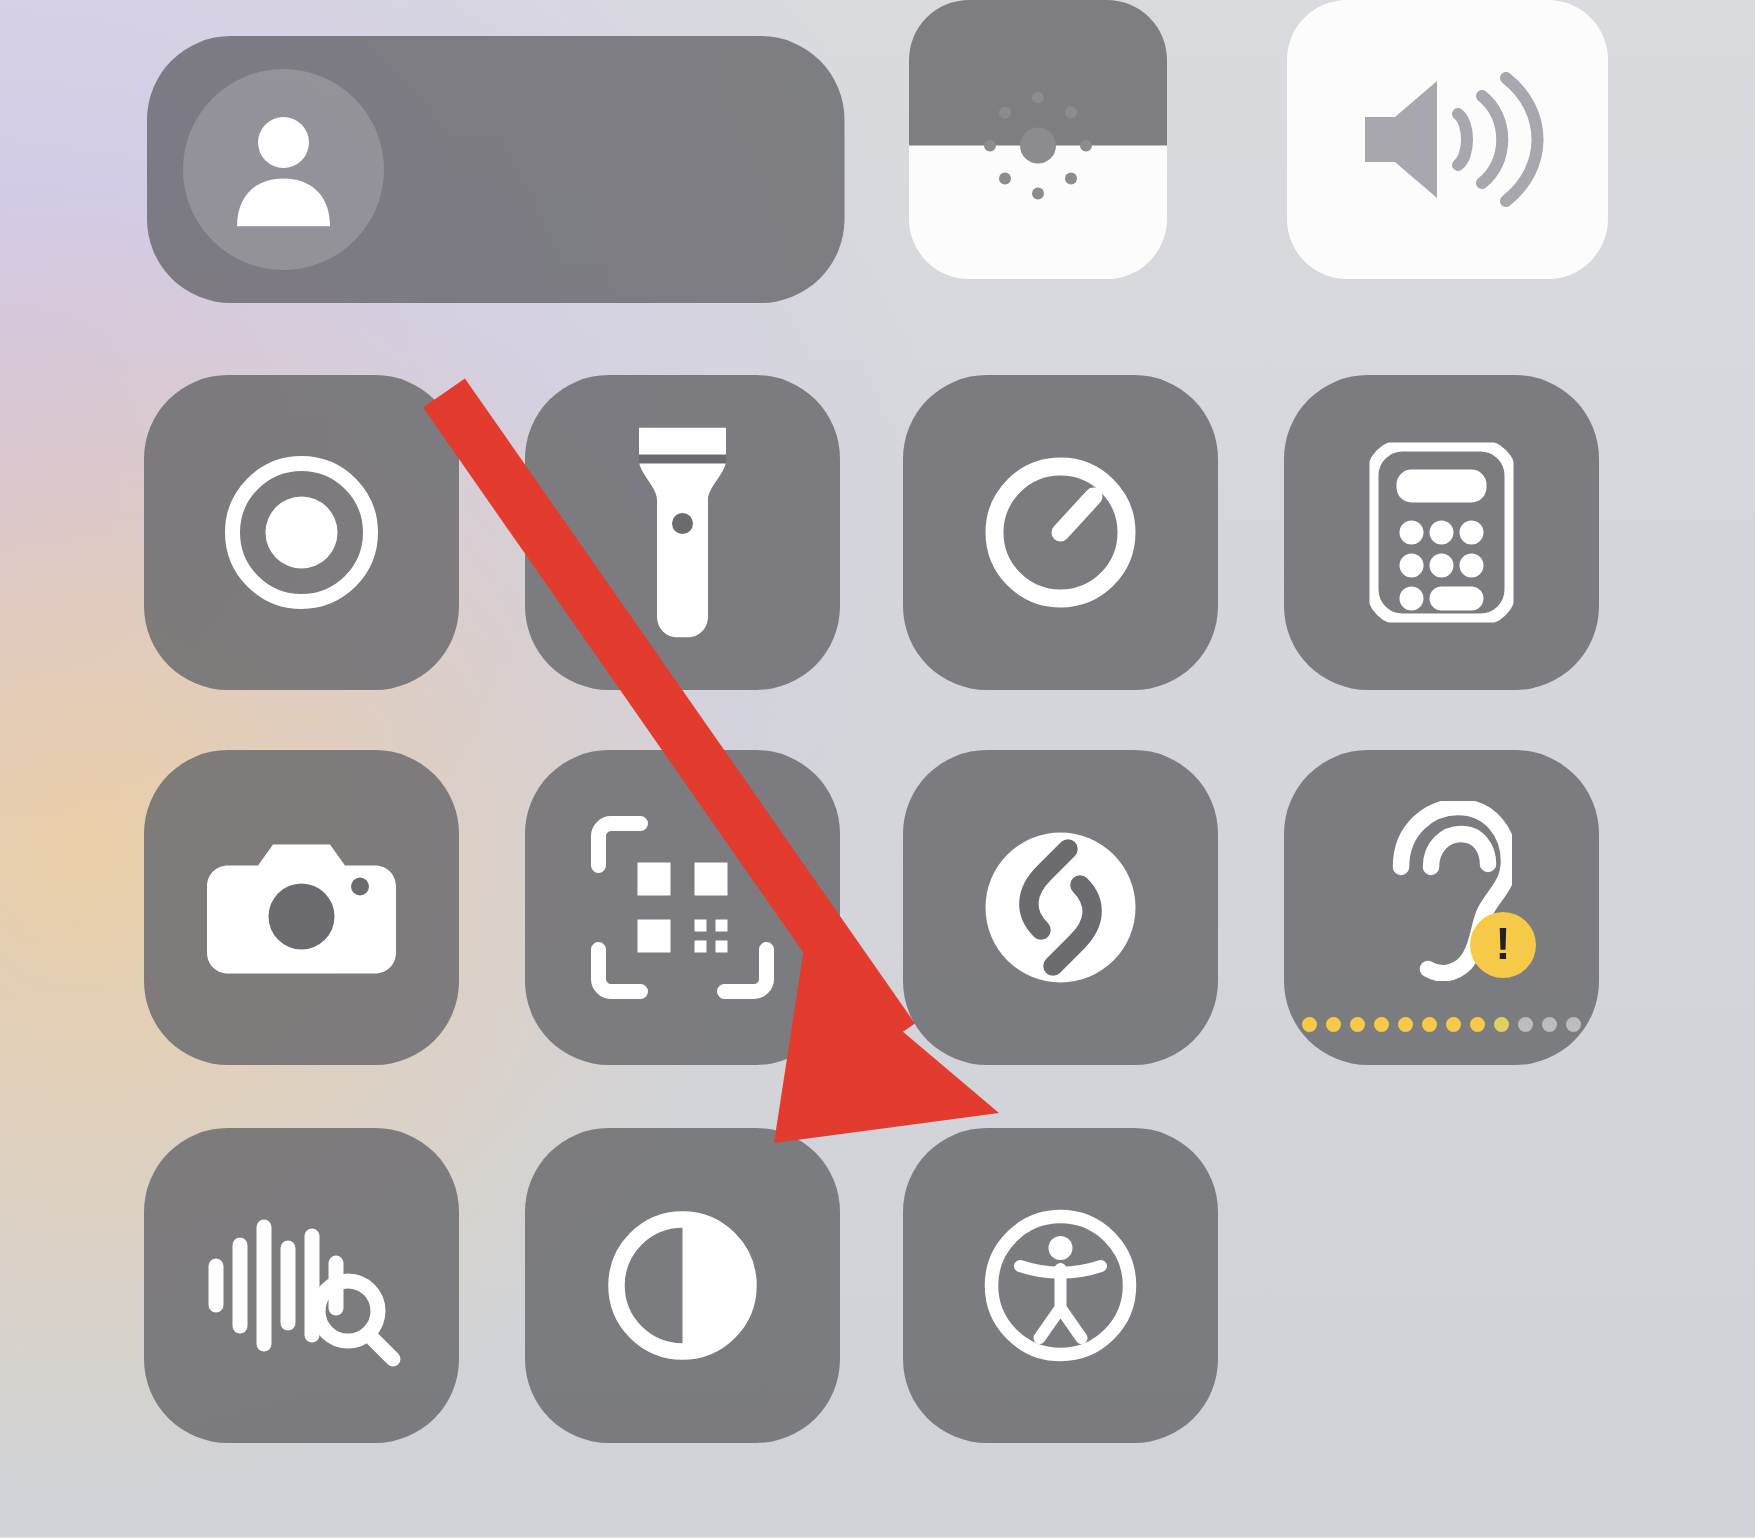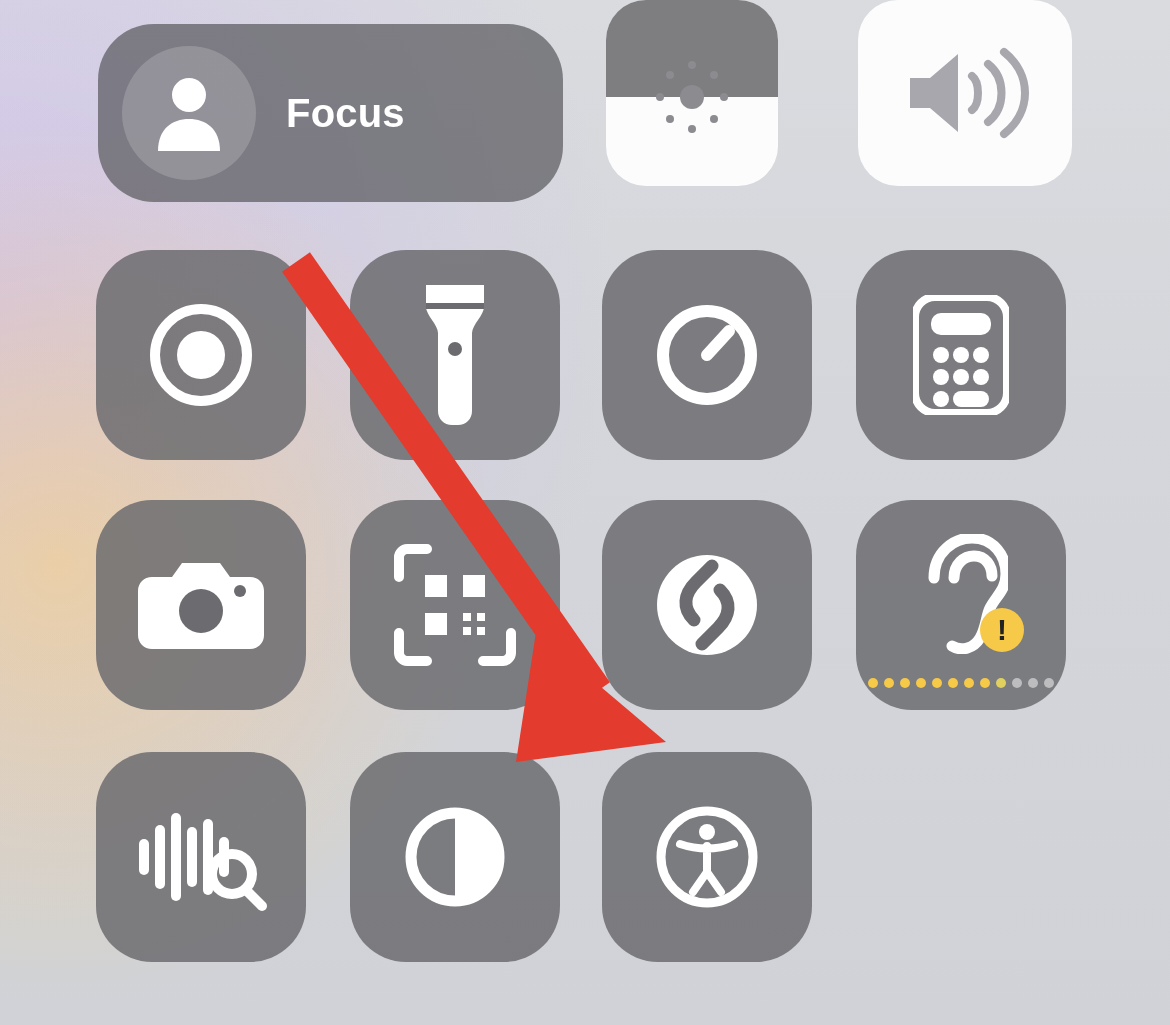--- a/index.html
+++ b/index.html
@@ -78,21 +78,20 @@
 </head>
 <body>
 
 <div class="focus-pill">
   <div class="avatar-circle">
     <svg width="70" height="76" viewBox="0 0 70 76">
       <circle cx="35" cy="20" r="17" fill="#fff"></circle>
       <path d="M4 76c0-22 14-32 31-32s31 10 31 32Z" fill="#fff"></path>
     </svg>
   </div>
-  <span class="focus-label">Focus</span>
 </div>
 
 <div class="slider-tile brightness-tile">
   <div class="brightness-fill"></div>
   <div class="brightness-knob">
     <svg width="92" height="92" viewBox="0 0 92 92">
       <circle cx="46" cy="46" r="12" fill="#8b8b90"></circle>
       <g fill="#8b8b90">
         <circle cx="46" cy="14" r="4"></circle>
           <circle cx="46" cy="78" r="4"></circle>

